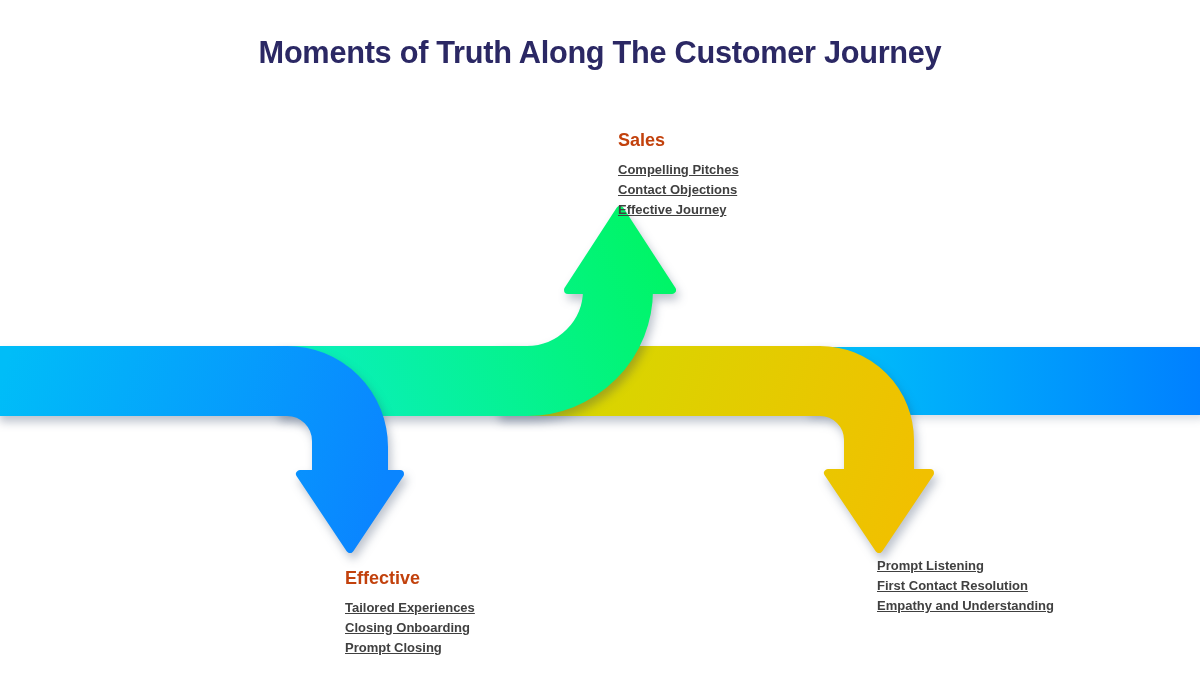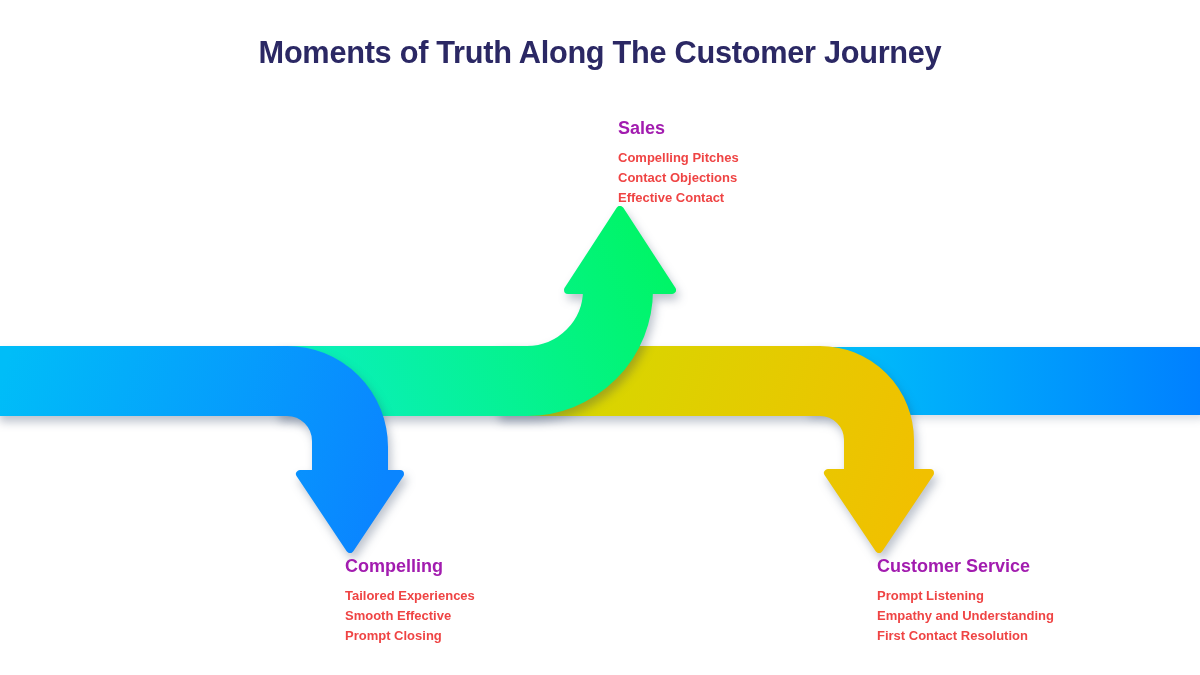--- a/index.html
+++ b/index.html
@@ -42,35 +42,36 @@
   }
   .band-flat {
     filter: drop-shadow(2px 4px 4px rgba(35, 55, 90, 0.18));
   }
   .stage {
     position: absolute;
     color: #2B2864;
     z-index: 2;
   }
   .stage h2 {
-    margin: 0 0 9px 0;
+    margin: 12px 0 9px 0;
     font-size: 18px;
     font-weight: 700;
-    color: #a21caf;
+    color: #c2410c;
   }
   .stage ul {
     list-style: none;
     margin: 0;
     padding: 0;
   }
   .stage li {
     font-size: 13px;
     font-weight: 700;
     line-height: 20px;
-    color: #ef4444;
+    color: #404040;
+    text-decoration: underline;
   }
   .stage-sales    { left: 618px; top: 118px; }
   .stage-marketing{ left: 345px; top: 556px; }
   .stage-service  { left: 877px; top: 556px; }
 </style>
 </head>
 <body>
 
 <div class="canvas">
 
@@ -103,35 +104,34 @@
     <path class="arrow-shape" d="M 280 350 H 527 A 60 60 0 0 0 587 290 H 568 L 620 210 L 672 290 H 649 A 122 122 0 0 1 527 412 H 280 Z" fill="url(#gradGreen)" stroke="url(#gradGreen)" stroke-width="8" stroke-linejoin="round"></path>
 
     <path class="arrow-shape" d="M 0 350 H 287 A 97 97 0 0 1 384 447 V 474 H 400 L 350 549 L 300 474 H 316 V 441 A 29 29 0 0 0 287 412 H 0 Z" fill="url(#gradBlueLeft)" stroke="url(#gradBlueLeft)" stroke-width="8" stroke-linejoin="round"></path>
   </svg>
 
   <div class="stage stage-sales">
     <h2>Sales</h2>
     <ul>
       <li>Compelling Pitches</li>
       <li>Contact Objections</li>
-      <li>Effective Contact</li>
+      <li>Effective Journey</li>
     </ul>
   </div>
 
   <div class="stage stage-marketing">
-    <h2>Compelling</h2>
+    <h2>Effective</h2>
     <ul>
       <li>Tailored Experiences</li>
-      <li>Smooth Effective</li>
+      <li>Closing Onboarding</li>
       <li>Prompt Closing</li>
     </ul>
   </div>
 
   <div class="stage stage-service">
-    <h2>Customer Service</h2>
     <ul>
       <li>Prompt Listening</li>
+      <li>First Contact Resolution</li>
       <li>Empathy and Understanding</li>
-      <li>First Contact Resolution</li>
     </ul>
   </div>
 
 </div>
 
 </body></html>

